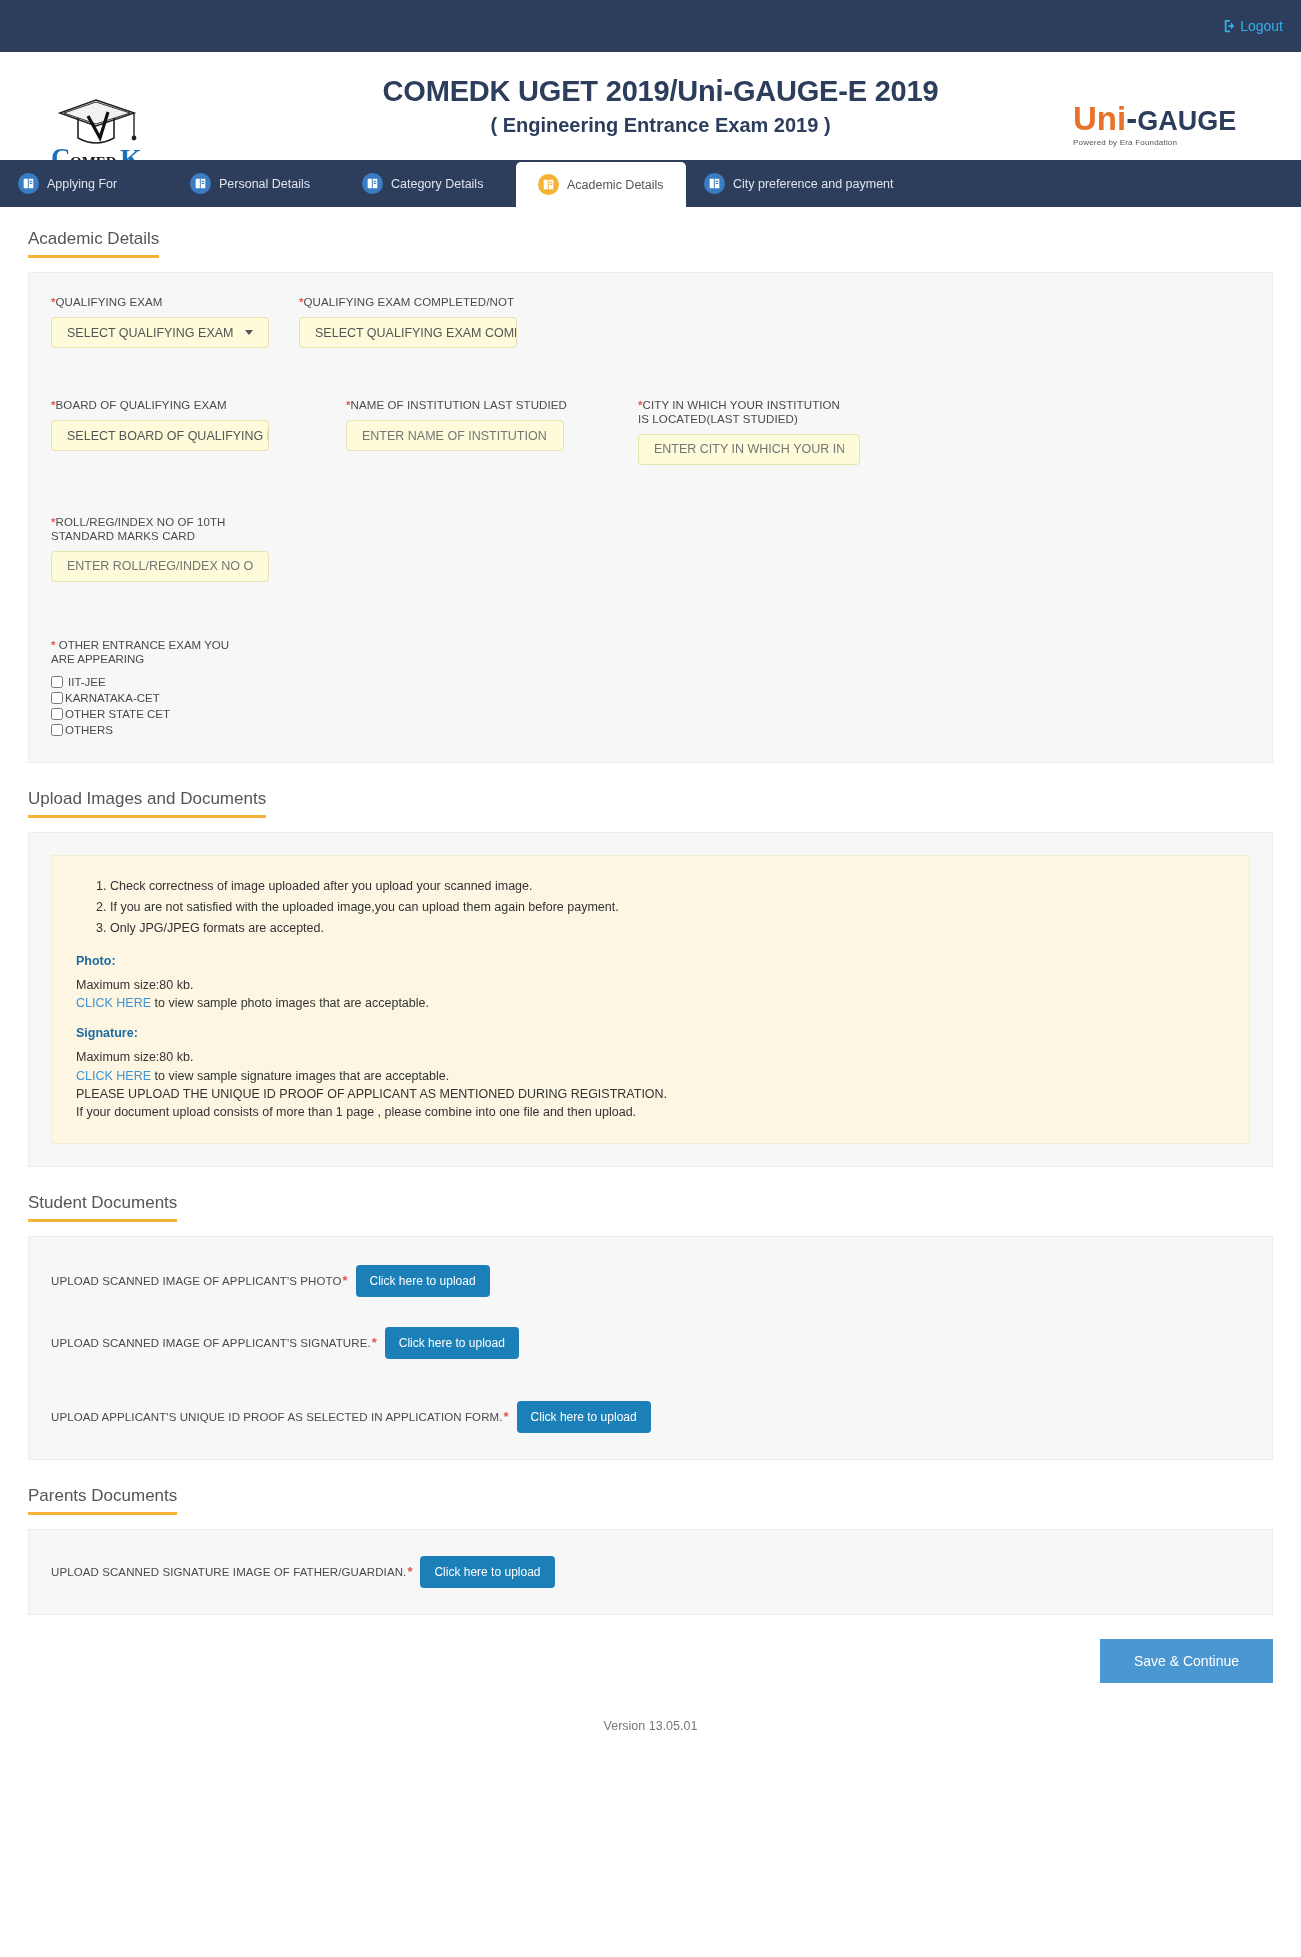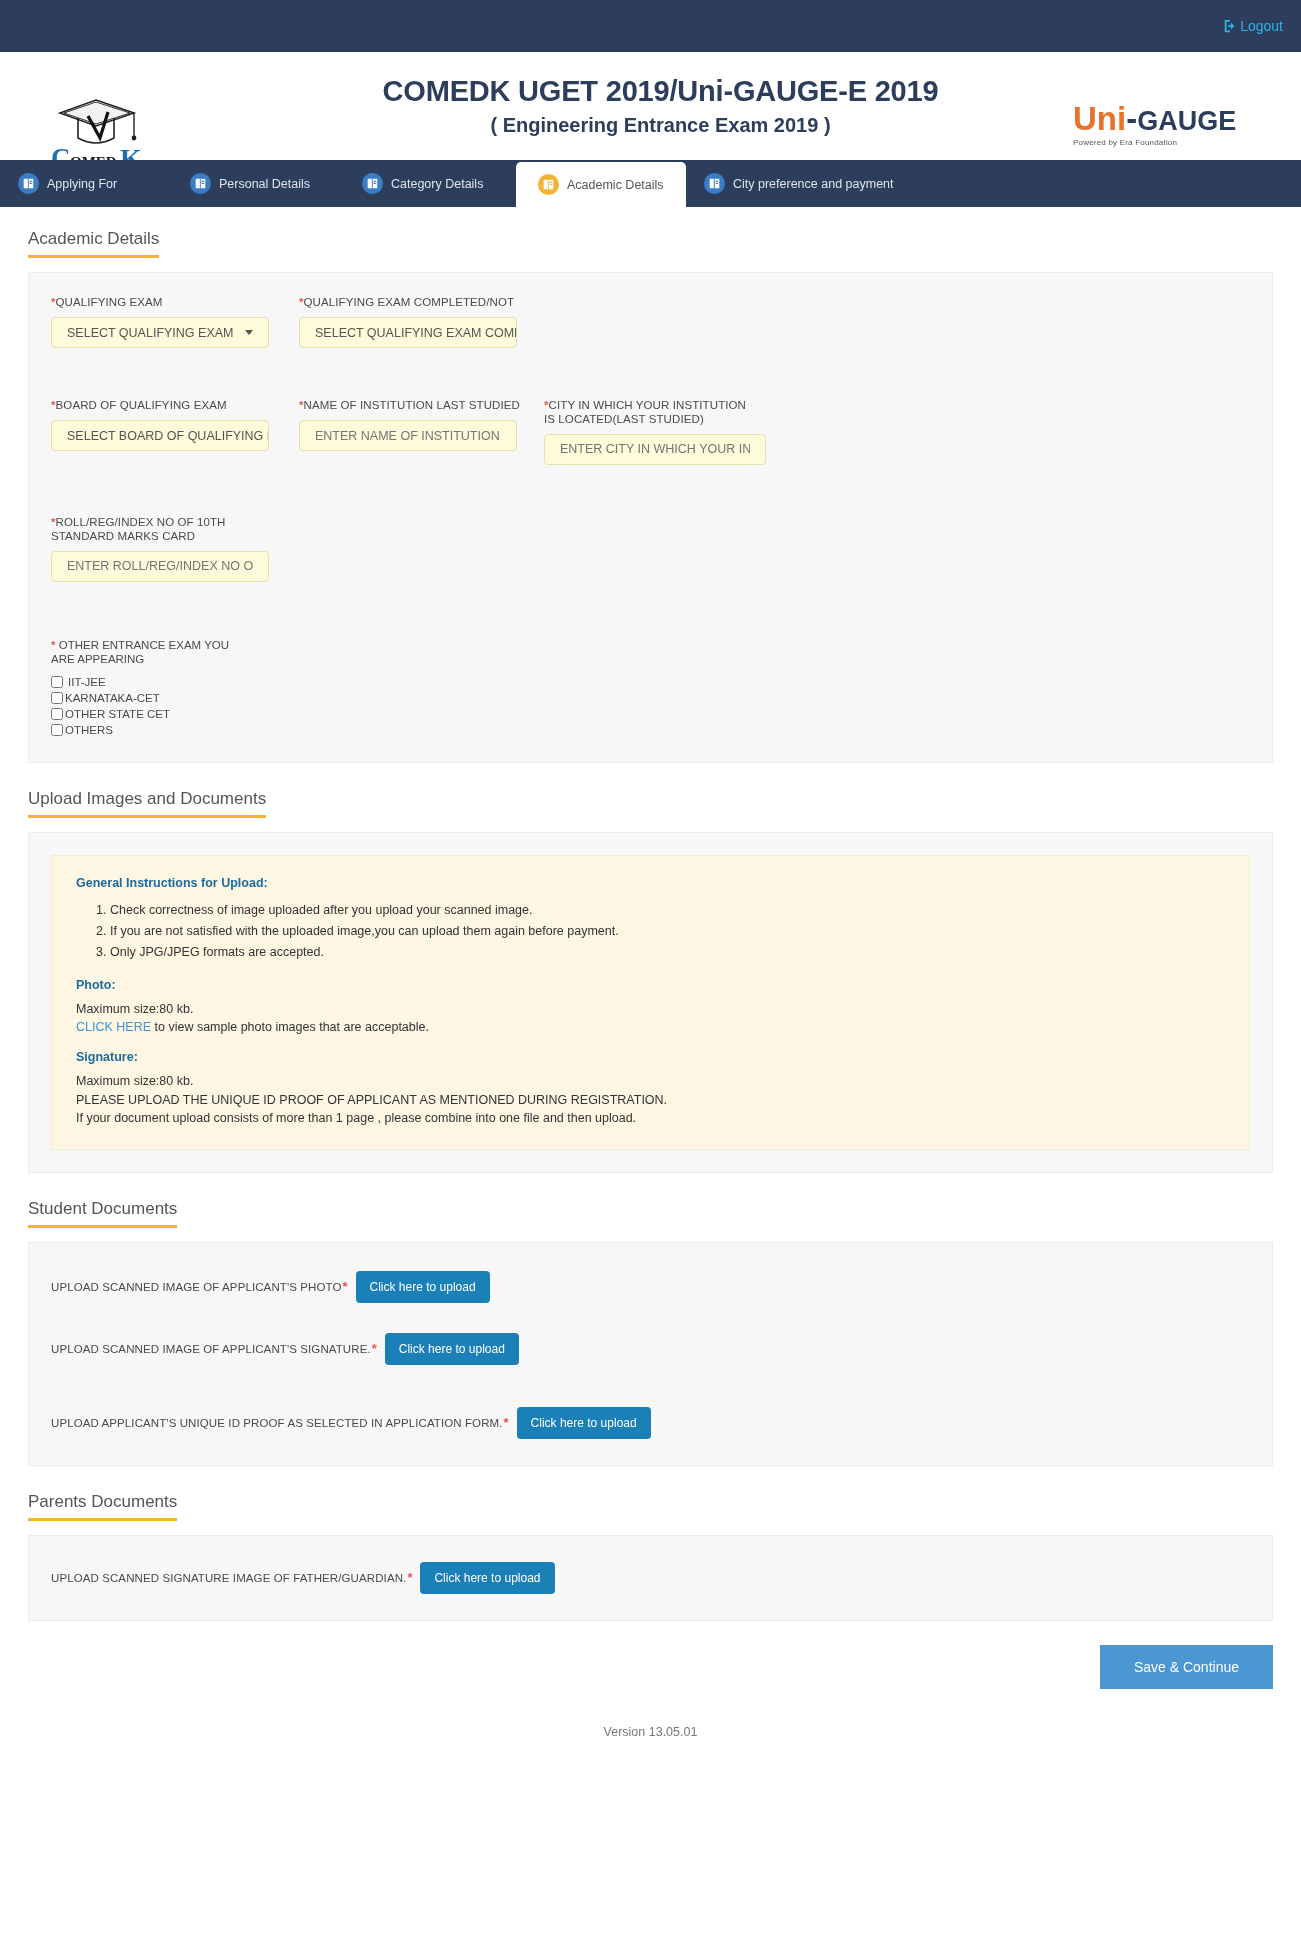--- a/index.html
+++ b/index.html
@@ -437,21 +437,21 @@
         <div class="flabel">
           <span class="req">*</span><span>QUALIFYING EXAM COMPLETED/NOT</span>
         </div>
         <div class="ctrl sel w-compl">
           <span>SELECT QUALIFYING EXAM COMPLET</span>
 
         </div>
       </div>
     </div>
 
-    <div class="frow" style="margin-top:22px;">
+    <div class="frow" style="margin-top:22px;gap:47px;">
       <div class="fg col-a">
         <div class="flabel">
           <span class="req">*</span><span>BOARD OF QUALIFYING EXAM</span>
         </div>
         <div class="ctrl sel w-board">
           <span>SELECT BOARD OF QUALIFYING EXAM</span>
 
         </div>
       </div>
 
@@ -503,35 +503,37 @@
       </div>
     </div>
 
   </div>
 
   
   <h2 class="section-title" style="margin-top:26px;">Upload Images and Documents</h2>
 
   <div class="instr-wrap">
     <div class="instr-box">
-      <div class="instr-h">General Instructions for Upload:</div>
       <ol class="instr-list">
         <li>Check correctness of image uploaded after you upload your scanned image.</li>
         <li>If you are not satisfied with the uploaded image,you can upload them again before payment.</li>
         <li>Only JPG/JPEG formats are accepted.</li>
       </ol>
 
       <div class="instr-sub">Photo:</div>
       <p class="instr-p">Maximum size:80 kb.</p>
       <p class="instr-p">
         <span class="clickhere">CLICK HERE</span><span> to view sample photo images that are acceptable.</span>
       </p>
 
       <div class="instr-sub">Signature:</div>
       <p class="instr-p">Maximum size:80 kb.</p>
+      <p class="instr-p">
+        <span class="clickhere">CLICK HERE</span><span> to view sample signature images that are acceptable.</span>
+      </p>
 
       <p class="instr-p">PLEASE UPLOAD THE UNIQUE ID PROOF OF APPLICANT AS MENTIONED DURING REGISTRATION.</p>
       <p class="instr-p">If your document upload consists of more than 1 page , please combine into one file and then upload.</p>
     </div>
   </div>
 
   
   <h2 class="section-title" style="margin-top:26px;">Student Documents</h2>
 
   <div class="doc-panel">

